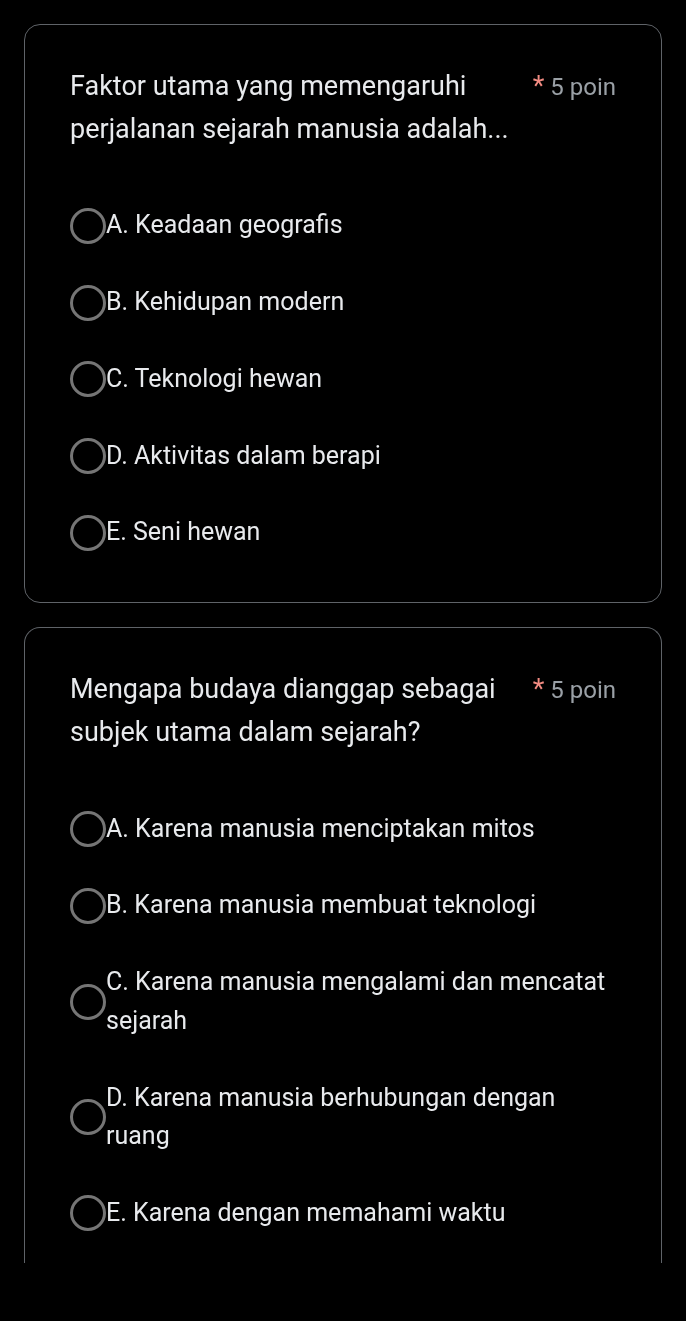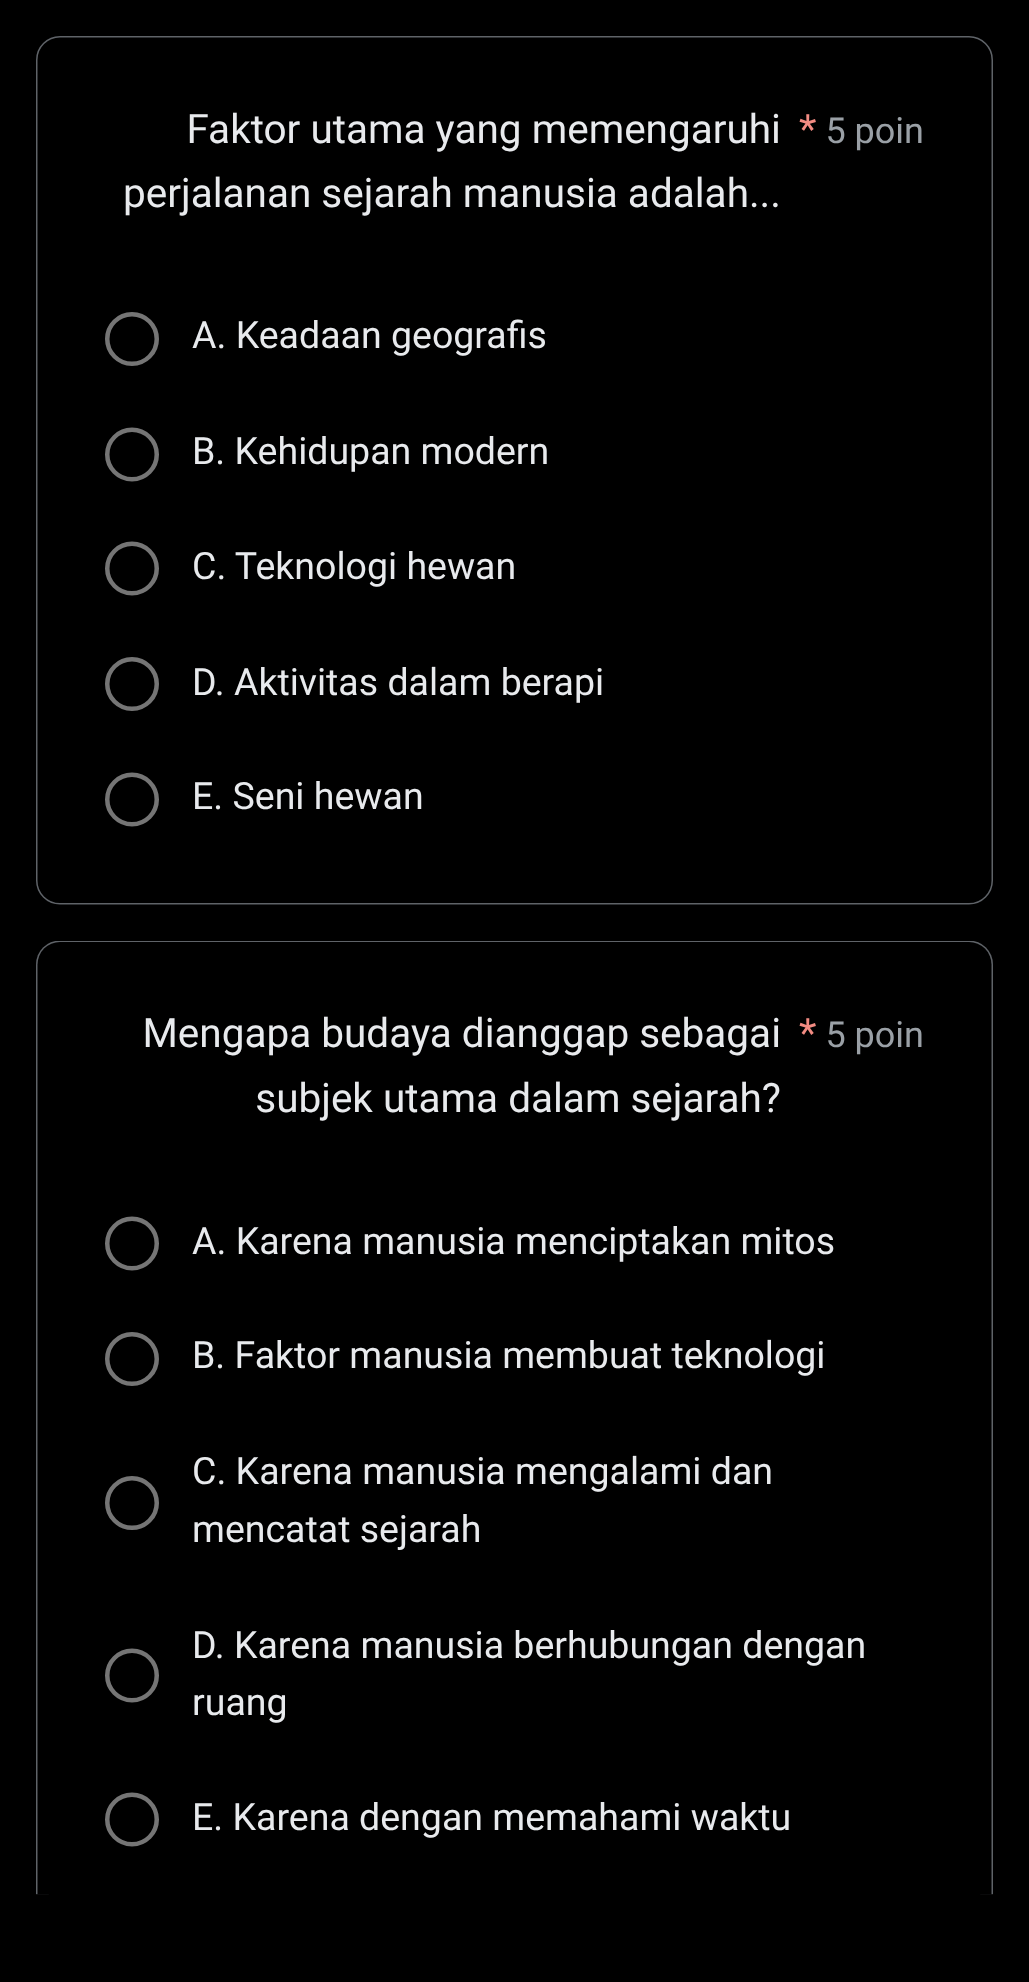--- a/index.html
+++ b/index.html
@@ -22,21 +22,20 @@
     padding: 40px 45px 50px 45px;
   }
   .card + .card {
     margin-top: 24px;
   }
   .question-header {
     display: flex;
     align-items: flex-start;
     gap: 12px;
     margin-bottom: 55px;
-    text-align: right;
   }
   .question-text {
     color: #e8eaed;
     font-size: 27px;
     font-weight: 400;
     line-height: 1.6;
     flex: 1;
   }
   .required {
     color: #f28b82;
@@ -51,21 +50,20 @@
     line-height: 1.9;
   }
   .options {
     display: flex;
     flex-direction: column;
     gap: 38px;
   }
   .option {
     display: flex;
     align-items: center;
-    gap: 22px;
     cursor: pointer;
   }
   .radio {
     width: 36px;
     height: 36px;
     border: 3px solid #757575;
     border-radius: 50%;
     flex-shrink: 0;
   }
   .option-label {
@@ -123,21 +121,21 @@
       <span class="required">*</span><span class="points">5 poin</span>
     </div>
   </div>
   <div class="options">
     <div class="option">
       <div class="radio"></div>
       <div class="option-label">A. Karena manusia menciptakan mitos</div>
     </div>
     <div class="option">
       <div class="radio"></div>
-      <div class="option-label">B. Faktor manusia membuat teknologi</div>
+      <div class="option-label">B. Karena manusia membuat teknologi</div>
     </div>
     <div class="option">
       <div class="radio"></div>
       <div class="option-label">C. Karena manusia mengalami dan mencatat sejarah</div>
     </div>
     <div class="option">
       <div class="radio"></div>
       <div class="option-label">D. Karena manusia berhubungan dengan ruang</div>
     </div>
     <div class="option">

